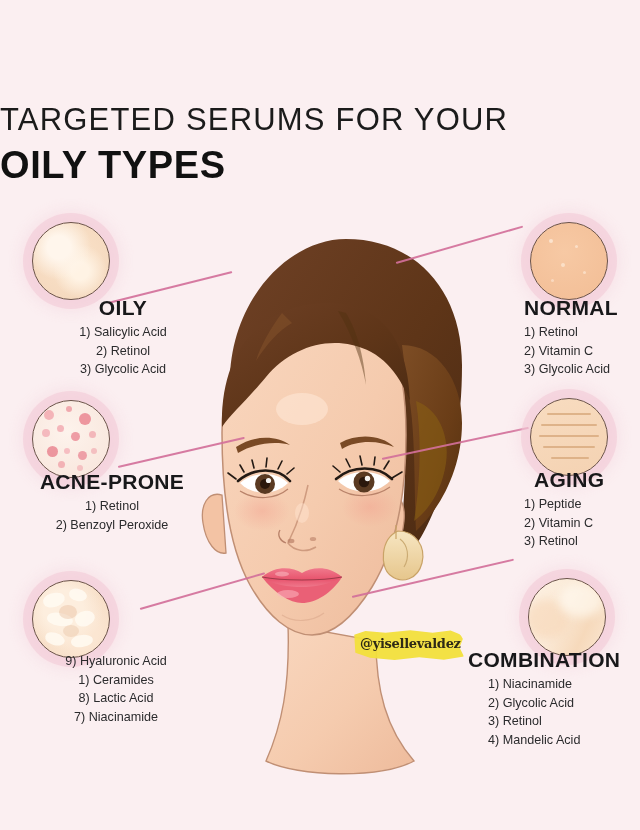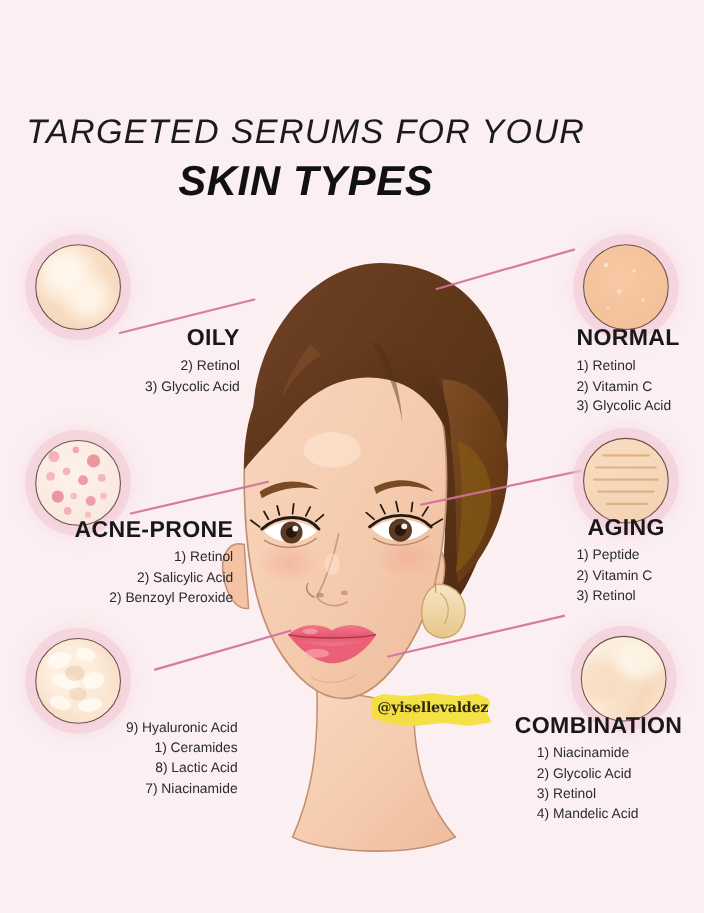--- a/index.html
+++ b/index.html
@@ -5,21 +5,21 @@
   html,body{margin:0;padding:0;}
   body{
     width:640px;height:830px;overflow:hidden;
     background:#fbeff1;
     font-family:"Liberation Sans", sans-serif;
     position:relative;
   }
   #infographic{position:absolute;inset:0;width:640px;height:830px;}
 
   
-  .title-wrap{position:absolute;top:104px;left:0;width:556px;text-align:center;font-style:italic;}
+  .title-wrap{position:absolute;top:104px;left:0;width:556px;}
   .title-line1{
     font-size:31px;letter-spacing:1.2px;color:#1b1b1b;
     font-weight:500;line-height:1.05;
     font-family:"Liberation Sans", sans-serif;
     transform:scaleX(1.0);
   }
   .title-line2{
     font-size:38px;letter-spacing:0.6px;color:#111;
     font-weight:bold;line-height:1.15;margin-top:7px;
   }
@@ -27,21 +27,21 @@
   
   .block{position:absolute;}
   .block .label{
     font-size:21px;font-weight:bold;color:#18181a;letter-spacing:0.3px;
     white-space:nowrap;line-height:1.1;
   }
   .block .items{margin-top:4px;}
   .block .items div{
     font-size:12.6px;color:#2b2b2d;line-height:1.48;white-space:nowrap;
   }
-  .left .label, .left .items div{text-align:right;}
+  .left .label, .left .items div{text-align:center;}
   .right .label, .right .items div{text-align:left;}
 
   
   .swatch{
     position:absolute;width:76px;height:76px;border-radius:50%;
     border:1.4px solid #6b5148;
     box-shadow:0 0 0 9px rgba(243,201,213,0.55), 0 0 14px 11px rgba(245,208,219,0.45);
     overflow:hidden;
   }
   .sw-oily{background:
@@ -58,21 +58,21 @@
   .sw-comb{background:
       linear-gradient(115deg,#fdf2e4 0%,#fbead7 42%,#f6d9bb 72%,#fae7d2 100%);}
   .spot{position:absolute;border-radius:50%;}
   .wrinkle{position:absolute;height:2.2px;border-radius:2px;background:#d9ab80;opacity:.85;}
   .flake{position:absolute;border-radius:45% 55% 50% 50%;background:rgba(255,250,242,.85);}
 
   
   .ptr{position:absolute;height:2.2px;background:#d3709a;border-radius:2px;transform-origin:left center;opacity:.92;}
 
   
-  .wm{position:absolute;left:335px;top:629px;width:112px;height:32px;}
+  .wm{position:absolute;left:352px;top:629px;width:112px;height:32px;}
   .wm .brush{
     position:absolute;inset:0;
     background:#f3e03c;
     border-radius:5px 16px 7px 14px;
     filter:blur(0.2px);
     opacity:.95;
     clip-path:polygon(2% 18%,12% 6%,30% 12%,52% 4%,72% 12%,88% 5%,100% 22%,96% 58%,100% 86%,82% 96%,60% 88%,38% 97%,16% 90%,3% 74%);
   }
   .wm .txt{
     position:absolute;left:8px;top:7px;width:100px;text-align:center;
@@ -192,21 +192,21 @@
 
   <div class="ptr" style="left:108px;top:302px;width:128px;transform:rotate(-14deg);"></div>
   <div class="ptr" style="left:118px;top:466px;width:130px;transform:rotate(-13deg);"></div>
   <div class="ptr" style="left:140px;top:608px;width:130px;transform:rotate(-16deg);"></div>
   <div class="ptr" style="left:396px;top:262px;width:132px;transform:rotate(-16deg);"></div>
   <div class="ptr" style="left:382px;top:458px;width:150px;transform:rotate(-12deg);"></div>
   <div class="ptr" style="left:352px;top:596px;width:166px;transform:rotate(-13deg);"></div>
 
   <div class="title-wrap">
     <div class="title-line1">TARGETED SERUMS FOR YOUR</div>
-    <div class="title-line2">SKIN TYPES</div>
+    <div class="title-line2">OILY TYPES</div>
   </div>
 
   <div class="swatch sw-oily" style="left:32px;top:222px;"></div>
 
   <div class="swatch sw-acne" style="left:32px;top:400px;">
     <span class="spot" style="left:11px;top:9px;width:10px;height:10px;background:#f2a0a8;opacity:.75;"></span>
     <span class="spot" style="left:33px;top:5px;width:6px;height:6px;background:#eb8c97;opacity:.7;"></span>
     <span class="spot" style="left:46px;top:12px;width:12px;height:12px;background:#ea7f8c;opacity:.8;"></span>
     <span class="spot" style="left:9px;top:28px;width:8px;height:8px;background:#f1a3ac;opacity:.7;"></span>
     <span class="spot" style="left:24px;top:24px;width:7px;height:7px;background:#ef96a1;opacity:.65;"></span>
@@ -248,30 +248,30 @@
   </div>
 
   <div class="swatch sw-comb" style="left:528px;top:578px;">
     <span class="spot" style="left:-4px;top:20px;width:44px;height:40px;background:rgba(247,214,181,.6);filter:blur(5px);"></span>
     <span class="spot" style="left:30px;top:4px;width:46px;height:34px;background:rgba(255,250,240,.7);filter:blur(5px);"></span>
   </div>
 
   <div class="block left" style="left:28px;top:296px;width:190px;">
     <div class="label">OILY</div>
     <div class="items">
+      <div>1) Salicylic Acid</div>
       <div>2) Retinol</div>
       <div>3) Glycolic Acid</div>
     </div>
   </div>
 
   <div class="block left" style="left:12px;top:470px;width:200px;">
     <div class="label">ACNE-PRONE</div>
     <div class="items">
       <div>1) Retinol</div>
-      <div>2) Salicylic Acid</div>
       <div>2) Benzoyl Peroxide</div>
     </div>
   </div>
 
   <div class="block left" style="left:16px;top:648px;width:200px;">
     <div class="items">
       <div>9) Hyaluronic Acid</div>
       <div>1) Ceramides</div>
       <div>8) Lactic Acid</div>
       <div>7) Niacinamide</div>

